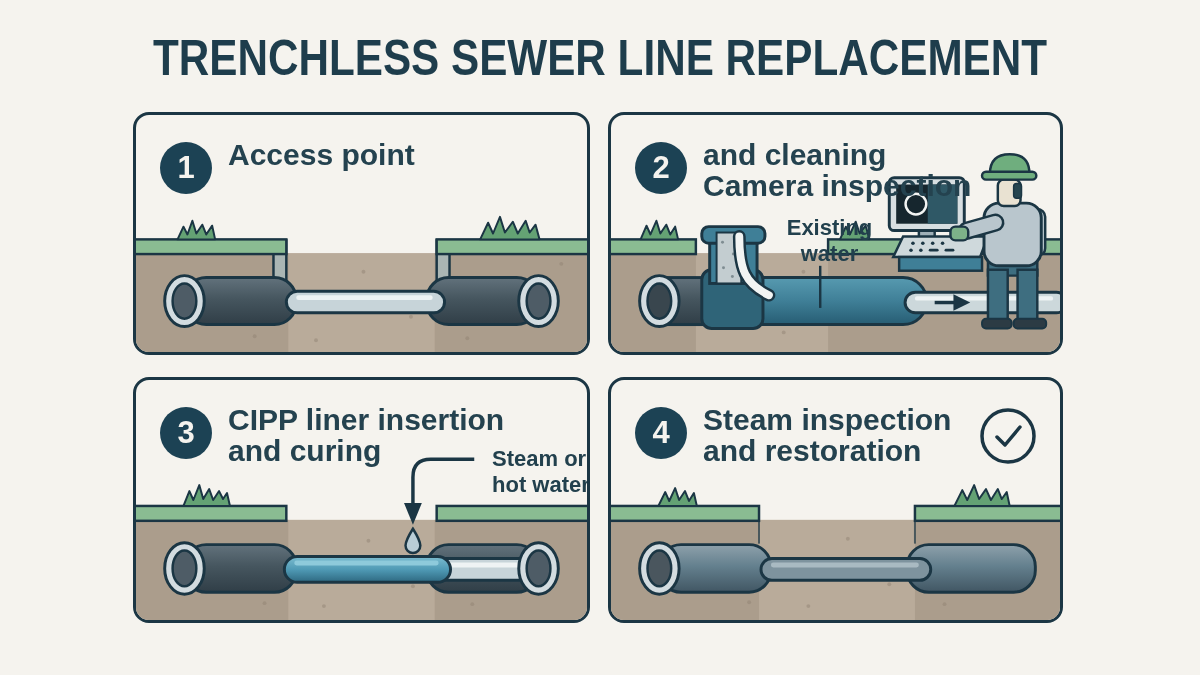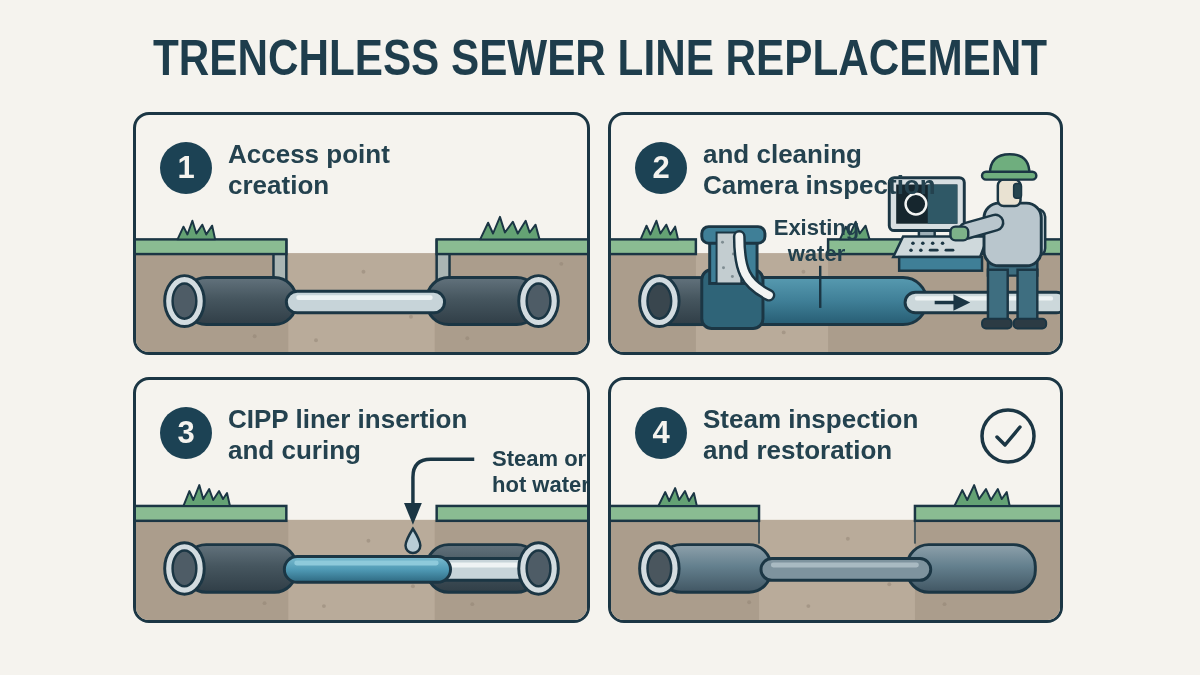--- a/index.html
+++ b/index.html
@@ -32,27 +32,27 @@
   #panel-4{left:608px; top:377px; width:455px; height:246px;}
   .panel svg.illu{position:absolute; left:0; top:0; width:100%; height:100%;}
   .badge{
     position:absolute; left:24px; top:27px; width:52px; height:52px;
     background:var(--badge,#1c4254); border-radius:50%;
     display:flex; align-items:center; justify-content:center;
     color:#f5f3ee; font-size:31px; font-weight:700; z-index:3;
   }
   .panel-title{
     position:absolute; left:92px; top:24px; z-index:3;
-    font-size:26px; font-weight:700; color:var(--head); line-height:31px;
+    font-size:30px; font-weight:700; color:var(--head); line-height:31px;
   }
   .annotation{
     position:absolute; z-index:3; font-size:22px; font-weight:700;
     color:#22404d; line-height:26px; text-align:center;
   }
-  #panel-2 .annotation{left:143px; top:100px; width:125px;}
+  #panel-2 .annotation{left:156px; top:100px; width:125px;}
   #panel-3 .annotation{left:356px; top:66px; width:115px; text-align:left;}
   .check-wrap{position:absolute; right:22px; top:26px; z-index:3;}
 </style>
 </head>
 <body>
 
 <div class="main-title">TRENCHLESS SEWER LINE REPLACEMENT</div>
 
 <div class="panel" id="panel-1">
   <svg class="illu" viewBox="0 0 456 242" preserveAspectRatio="none">
@@ -96,21 +96,20 @@
     <g>
       <rect x="-6" y="127" width="158" height="15" fill="#8abc92" stroke="#1b3644" stroke-width="2.5"></rect>
       <rect x="304" y="127" width="158" height="15" fill="#8abc92" stroke="#1b3644" stroke-width="2.5"></rect>
       <path d="M42,127 L48,114 L52,122 L57,108 L61,121 L67,112 L71,122 L77,113 L80,127 Z" fill="#64a274" stroke="#1b3644" stroke-width="2" stroke-linejoin="round"></path>
       <path d="M348,127 L356,110 L361,121 L368,104 L373,120 L381,109 L386,121 L394,108 L398,120 L404,112 L408,127 Z" fill="#64a274" stroke="#1b3644" stroke-width="2" stroke-linejoin="round"></path>
     </g>
   </svg>
   <div class="badge">1</div>
   <div class="panel-title">
     <div>Access point</div>
-    <div>creation</div>
   </div>
 </div>
 
 <div class="panel" id="panel-2">
   <svg class="illu" viewBox="0 0 455 242" preserveAspectRatio="none">
     <defs>
       <linearGradient id="pd2" x1="0" y1="0" x2="0" y2="1">
         <stop offset="0" stop-color="#62727c"></stop>
           <stop offset="0.45" stop-color="#46565f"></stop>
           <stop offset="1" stop-color="#303e47"></stop>

